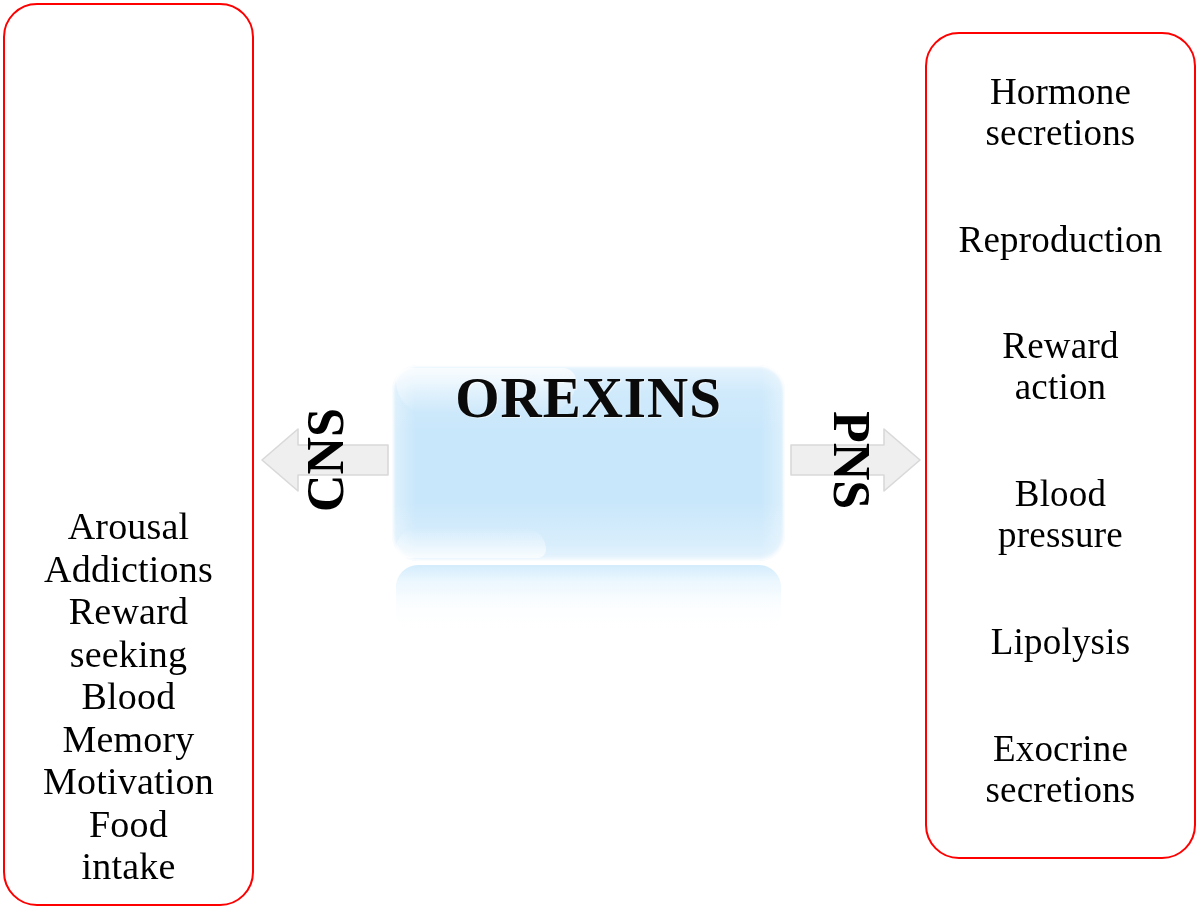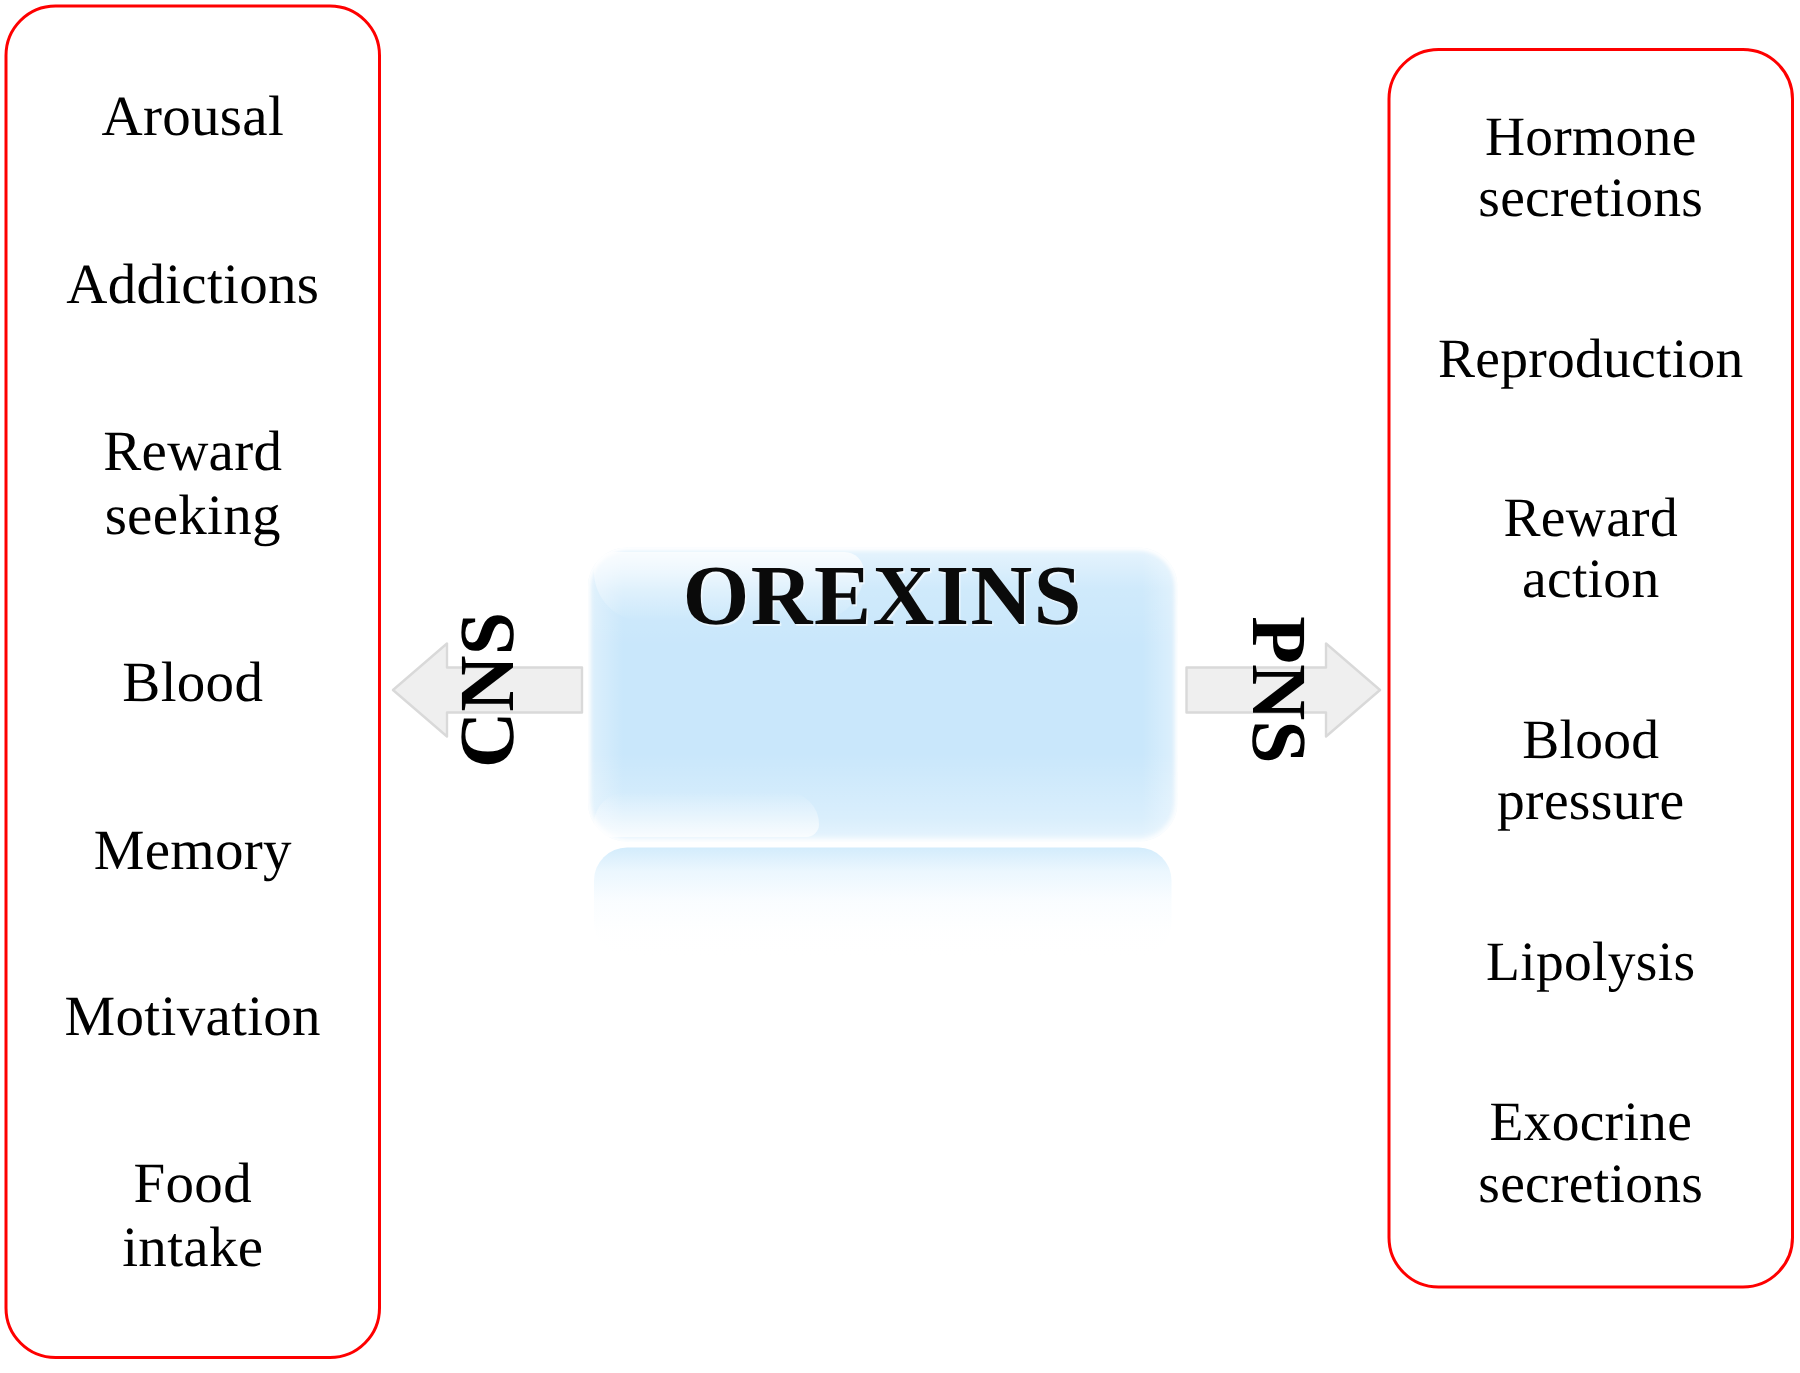--- a/index.html
+++ b/index.html
@@ -28,20 +28,21 @@
     align-items: center;
     justify-content: space-around;
     text-align: center;
   }
   #panel-cns {
     left: 3px;
     top: 3px;
     width: 251px;
     height: 903px;
     padding: 18px 4px 16px 4px;
+    justify-content: flex-end;
   }
   #panel-pns {
     left: 925px;
     top: 32px;
     width: 271px;
     height: 827px;
     padding: 4px 6px 14px 6px;
   }
   .panel-item {
     font-size: 38px;

